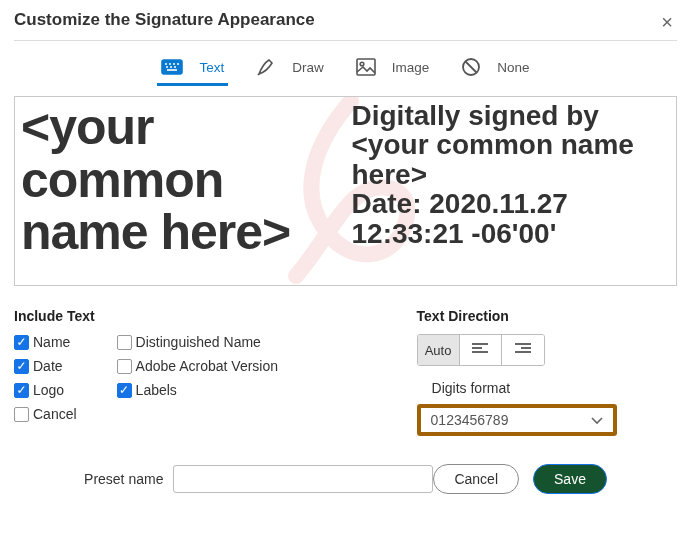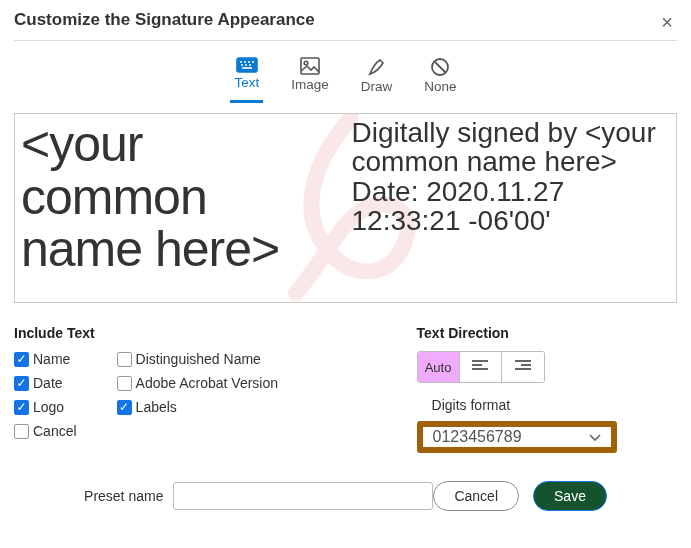--- a/index.html
+++ b/index.html
@@ -36,23 +36,23 @@
     padding:2px 4px;
   }
   .tabs {
     display:flex;
     justify-content:center;
     gap:24px;
     margin-top:14px;
   }
   .tab {
     display:flex;
-    flex-direction:column;
-    align-items:center;
-    gap:2px;
+    flex-direction:row;
+    align-items:center;
+    gap:16px;
     cursor:pointer;
     padding:2px 4px 6px 4px;
     border-bottom:3px solid transparent;
     color:#555;
     font-size:13.5px;
   }
   .tab svg { display:block; }
   .tab.active {
     color:#0a79d0;
     border-bottom-color:#0a79d0;
@@ -72,20 +72,21 @@
     top:50%;
     transform:translate(-50%,-50%);
     opacity:0.35;
     pointer-events:none;
   }
   .preview-left, .preview-right {
     position:relative;
     padding:4px 6px;
     line-height:1.05;
     white-space:pre-line;
+    font-weight:bold;
   }
   .preview-left {
     flex:1;
     font-size:50px;
     letter-spacing:-1px;
   }
   .preview-right {
     flex:1;
     font-size:28px;
   }
@@ -143,38 +144,38 @@
     display:flex;
     align-items:center;
     justify-content:center;
     font-size:13px;
     color:#333;
     cursor:pointer;
     background:#fff;
     border-right:1px solid #bcbcbc;
   }
   .dir-btn:last-child { border-right:none; }
-  .dir-btn.selected { background:#f0abfc; }
+  .dir-btn.selected { background:#e5e5e5; }
   .subheading {
     font-weight:400;
     font-size:14px;
     margin:14px 0 8px 15px;
   }
   .select {
     width:200px;
     height:32px;
-    border:6px solid #a16207;
+    border:4px solid #a16207;
     border-radius:3px;
     display:flex;
     align-items:center;
     justify-content:space-between;
     padding:0 10px;
     color:#555;
     cursor:pointer;
-    font-size:16px;
+    font-size:14px;
   }
   .footer-row {
     display:flex;
     align-items:center;
     justify-content:center;
     margin-top:28px;
   }
   .preset {
     display:flex;
     align-items:center;
@@ -231,36 +232,36 @@
           <line x1="5" y1="8" x2="7" y2="8" stroke="#fff"></line>
             <line x1="9" y1="8" x2="11" y2="8" stroke="#fff"></line>
           <line x1="13" y1="8" x2="15" y2="8" stroke="#fff"></line>
           <line x1="6" y1="11" x2="16" y2="11" stroke="#fff"></line>
         </svg>
       </span>
       <span>Text</span>
     </div>
     <div class="tab">
       <span>
+        <svg width="20" height="20" viewBox="0 0 20 20" fill="none" stroke="#555" stroke-width="1.6">
+          <path d="M3 17 C5 12 8 6 13 3 L16 6 C13 11 9 15 3 17 Z"></path>
+          <path d="M3 17 L2 18"></path>
+        </svg>
+      </span>
+      <span>Draw</span>
+    </div>
+    <div class="tab">
+      <span>
         <svg width="20" height="18" viewBox="0 0 20 18" fill="none" stroke="#555" stroke-width="1.6">
           <rect x="1" y="1" width="18" height="16" rx="1"></rect>
           <circle cx="6" cy="6" r="1.8"></circle>
           <path d="M1 14 L7 9 L11 13 L14 10 L19 15"></path>
         </svg>
       </span>
       <span>Image</span>
-    </div>
-    <div class="tab">
-      <span>
-        <svg width="20" height="20" viewBox="0 0 20 20" fill="none" stroke="#555" stroke-width="1.6">
-          <path d="M3 17 C5 12 8 6 13 3 L16 6 C13 11 9 15 3 17 Z"></path>
-          <path d="M3 17 L2 18"></path>
-        </svg>
-      </span>
-      <span>Draw</span>
     </div>
     <div class="tab">
       <span>
         <svg width="20" height="20" viewBox="0 0 20 20" fill="none" stroke="#555" stroke-width="1.8">
           <circle cx="10" cy="10" r="8"></circle>
           <line x1="4.5" y1="4.5" x2="15.5" y2="15.5"></line>
         </svg>
       </span>
       <span>None</span>
     </div>

